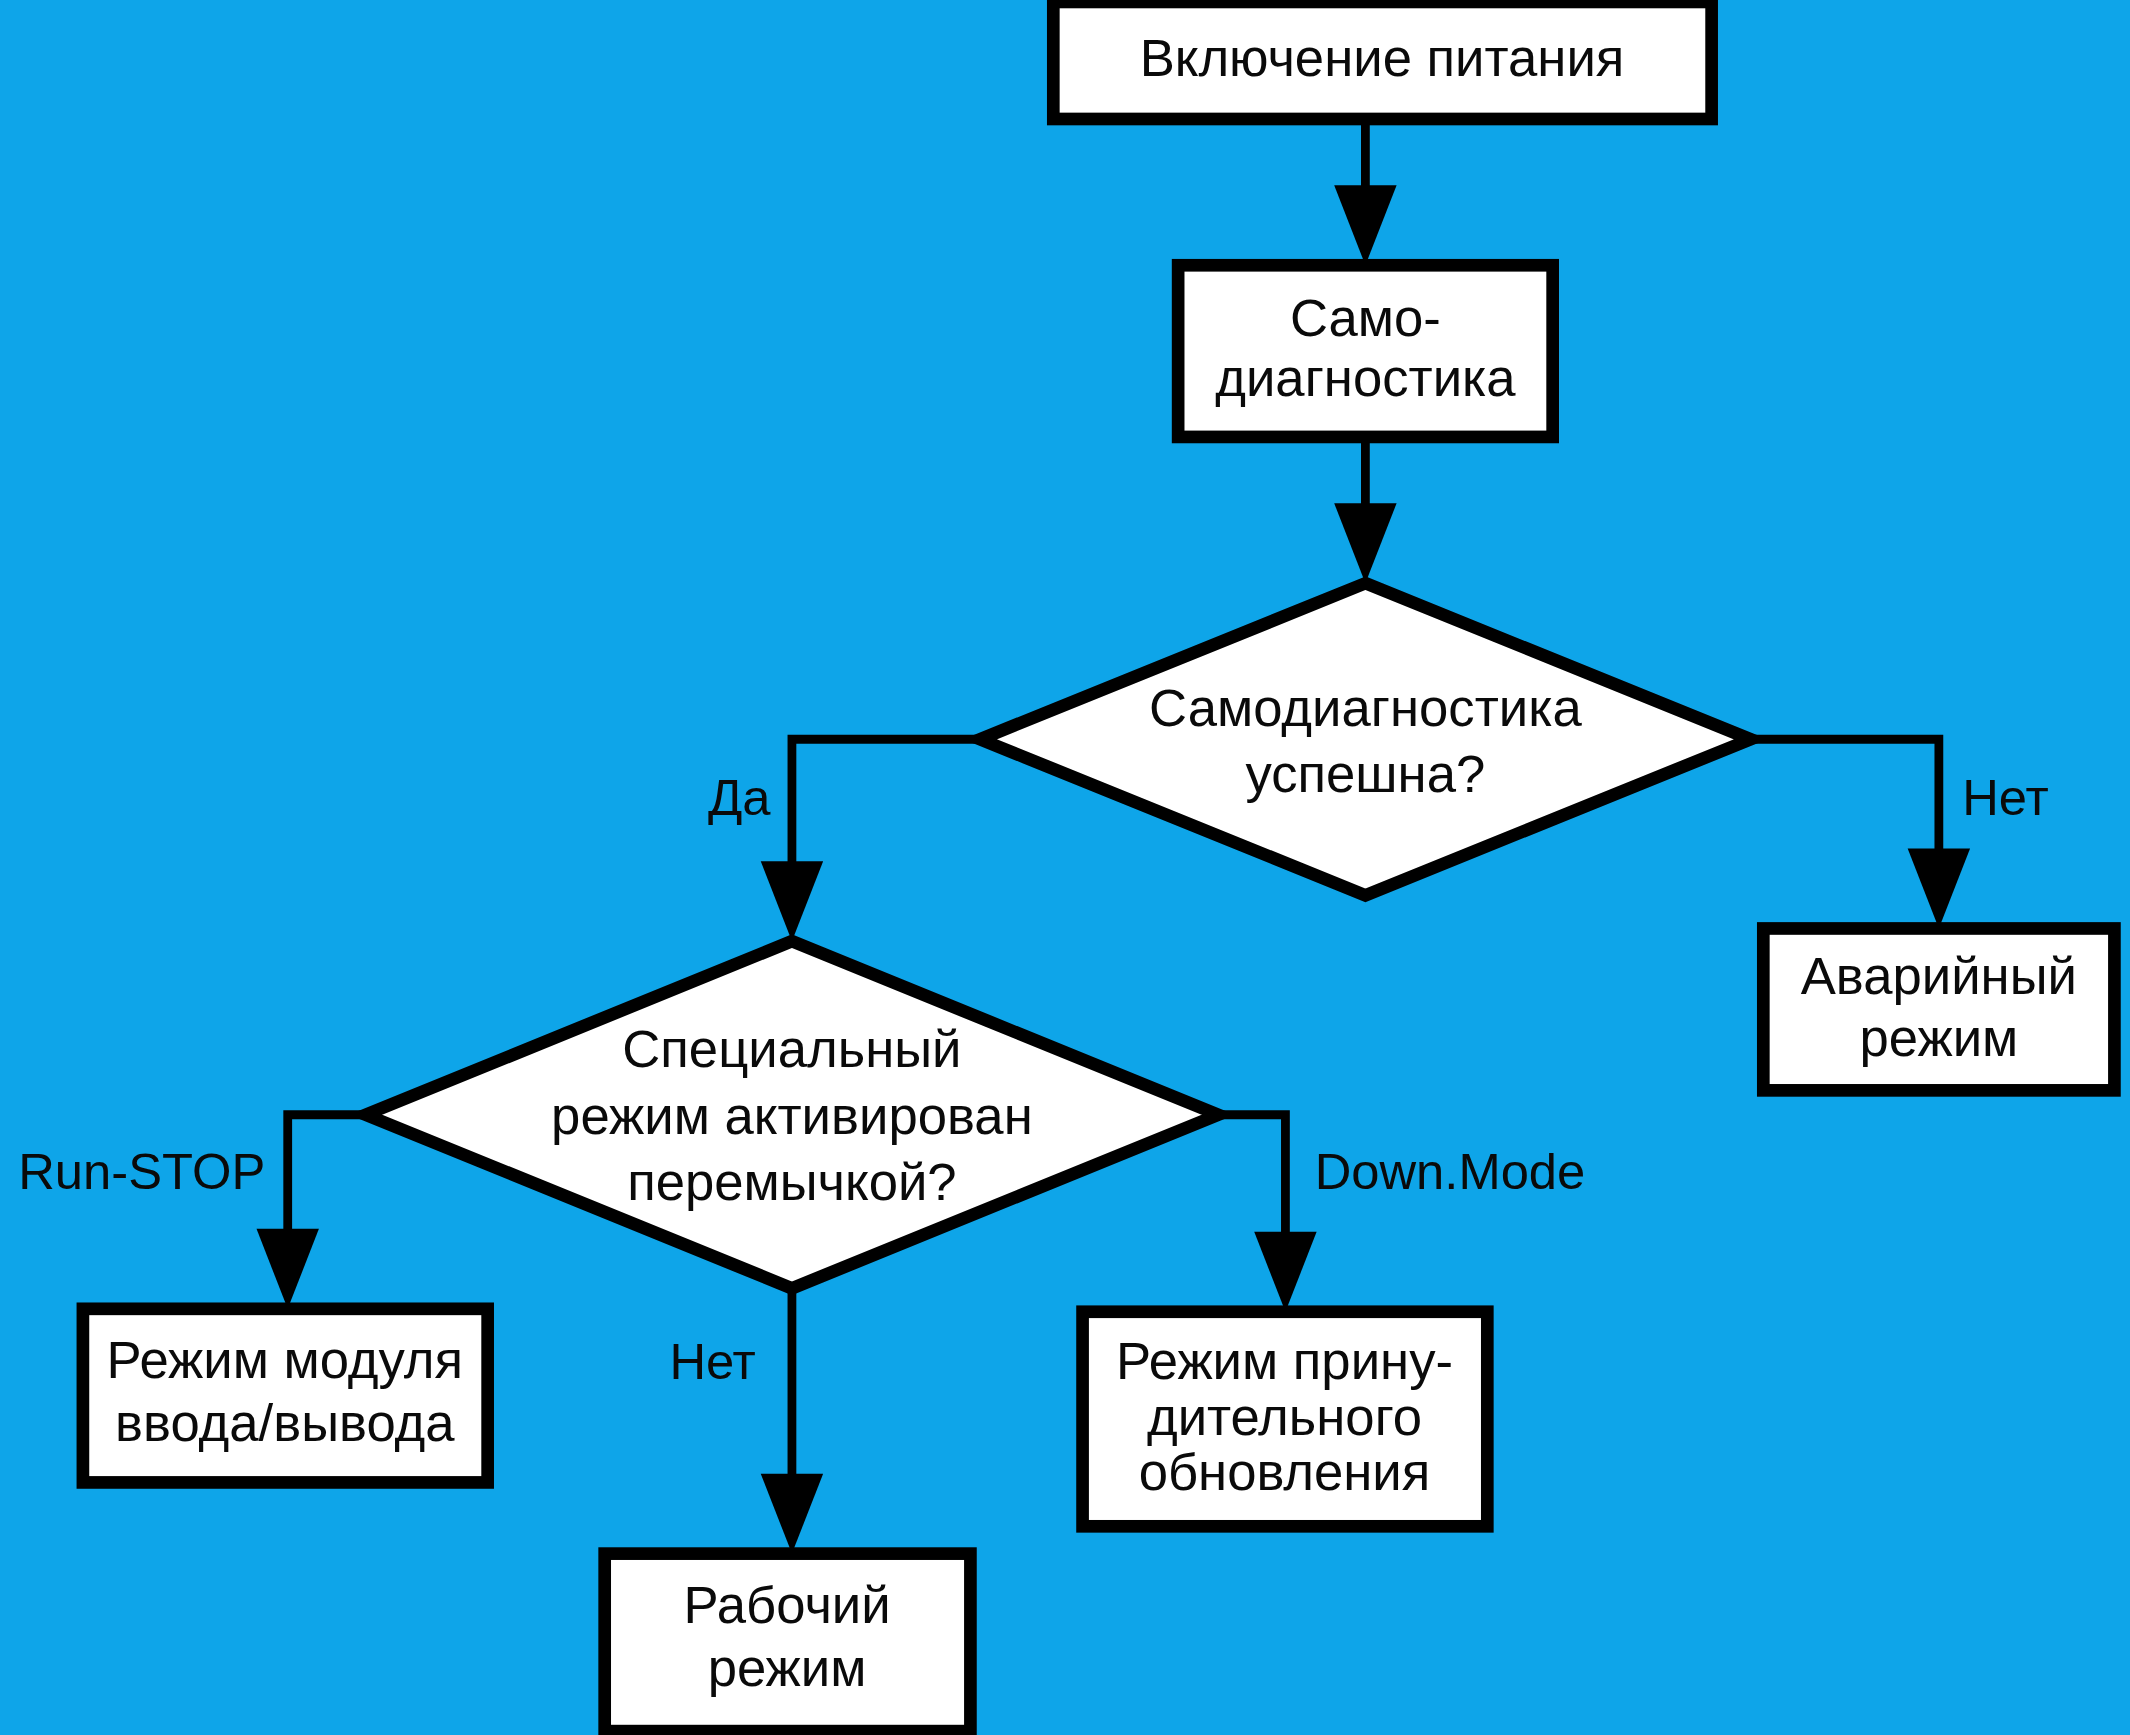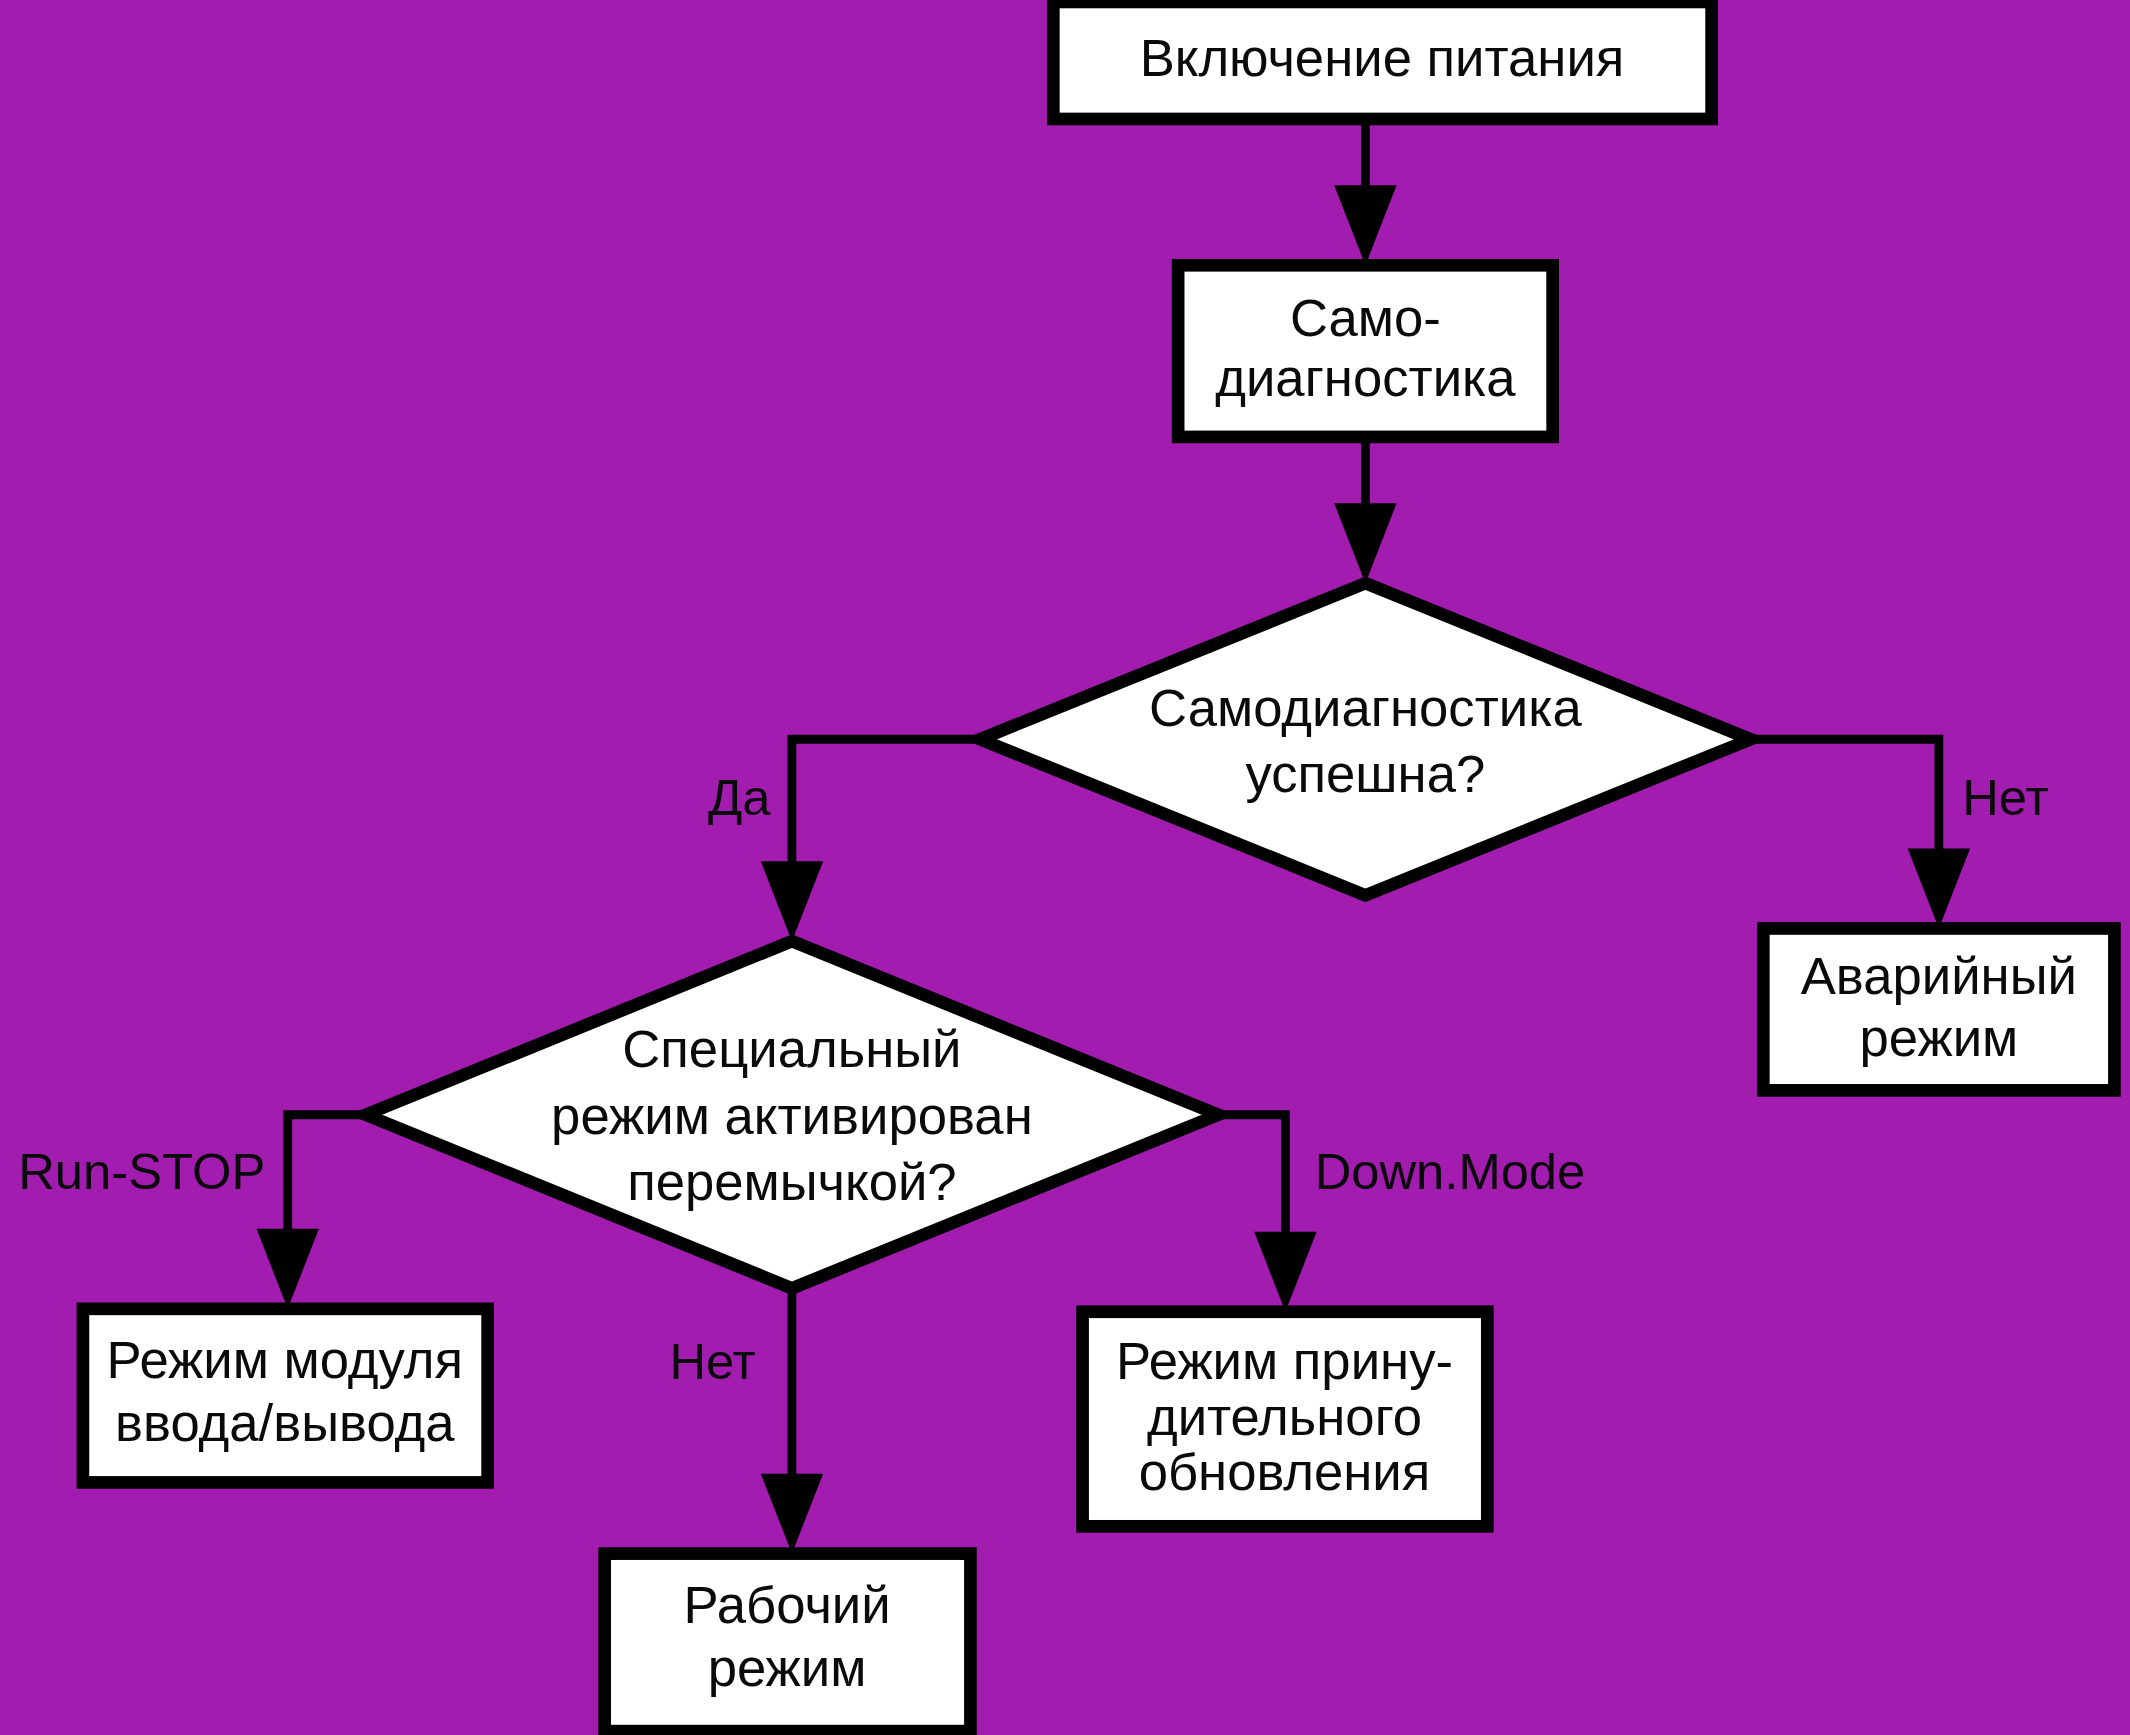--- a/index.html
+++ b/index.html
@@ -4,21 +4,21 @@
 <style>
   html, body {
     margin: 0;
     padding: 0;
     background: #ffffff;
   }
   #stage {
     position: relative;
     width: 2131px;
     height: 1736px;
-    background: #a21caf;
+    background: #0ea5e9;
     overflow: hidden;
   }
   svg#flow {
     display: block;
     width: 2131px;
     height: 1736px;
   }
   .shape-fill {
     fill: #ffffff;
   }

